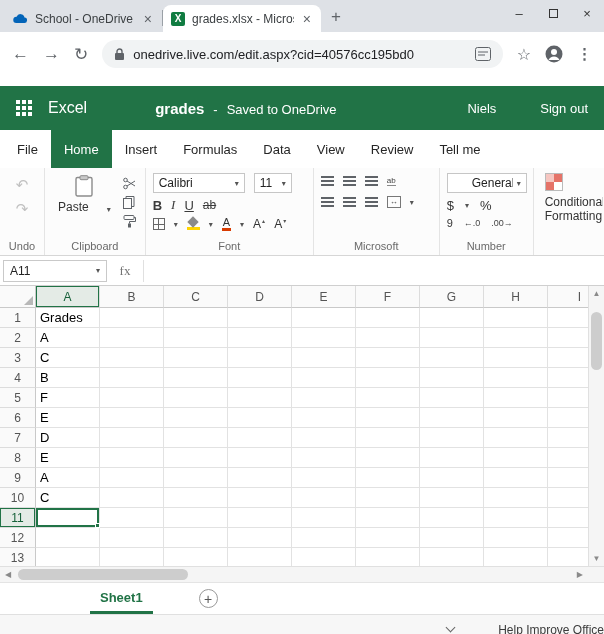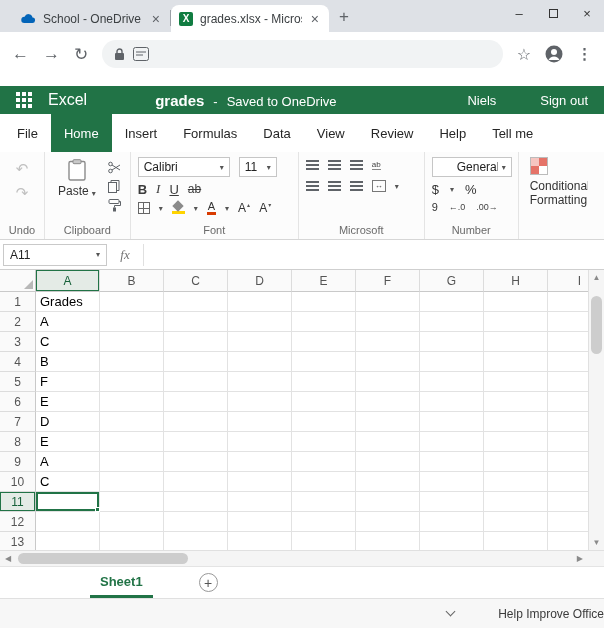--- a/index.html
+++ b/index.html
@@ -1,21 +1,21 @@
 <!DOCTYPE html>
 <html><head>
 <meta charset="utf-8">
 <style>
   * { box-sizing: border-box; margin: 0; padding: 0; }
   html, body { width: 604px; height: 634px; overflow: hidden; }
   body { font-family: "Liberation Sans", sans-serif; background: #fff; }
   .page { width: 604px; height: 634px; display: flex; flex-direction: column; }
 
   
-  .tabstrip { height: 32px; background: #dee1e6; display: flex; align-items: flex-end; padding-left: 12px; position: relative; flex: none; }
+  .tabstrip { height: 32px; background: #dee1e6; display: flex; align-items: flex-end; padding-left: 4px; position: relative; flex: none; }
   .tab { height: 27px; display: flex; align-items: center; gap: 7px; padding: 0 8px; width: 158px; border-radius: 8px 8px 0 0; font-size: 12px; color: #3c4043; }
   .tab.active { background: #fff; }
   .tab-title { flex: 1; white-space: nowrap; overflow: hidden; }
   .tab-close { color: #5f6368; font-size: 14px; line-height: 1; padding: 0 2px; }
   .tab-sep { width: 1px; height: 16px; background: #9aa0a6; margin-bottom: 6px; }
   .newtab-btn { font-size: 17px; color: #5f6368; margin: 0 0 5px 10px; }
   .excel-ico { display: inline-flex; width: 14px; height: 14px; background: #107c41; color: #fff; font-size: 10px; font-weight: 700; align-items: center; justify-content: center; border-radius: 2px; flex: none; }
   .win-controls { position: absolute; right: 0; top: 0; display: flex; }
   .win-btn { width: 34px; height: 26px; display: flex; align-items: center; justify-content: center; color: #333; font-size: 13px; }
   .max-box { width: 9px; height: 9px; border: 1px solid #333; }
@@ -24,21 +24,21 @@
   .addressbar { height: 44px; background: #fff; display: flex; align-items: center; padding: 0 12px; gap: 14px; flex: none; }
   .nav-icon { font-size: 17px; color: #5f6368; }
   .omnibox { flex: 1; height: 28px; background: #f1f3f4; border-radius: 14px; display: flex; align-items: center; padding: 0 12px; gap: 8px; overflow: hidden; }
   .url { font-size: 13px; color: #202124; white-space: nowrap; overflow: hidden; flex: 1; }
   .right-icons { display: flex; align-items: center; gap: 14px; color: #5f6368; }
   .star { font-size: 16px; }
   .menu-dots { font-size: 15px; font-weight: 700; }
   .browser-gap { height: 10px; background: #fff; flex: none; }
 
   
-  .excel-header { height: 28px; background: #217346; color: #fff; display: flex; align-items: center; flex: none; }
+  .excel-header { height: 44px; background: #217346; color: #fff; display: flex; align-items: center; flex: none; }
   .waffle { width: 48px; display: flex; justify-content: center; }
   .waffle-grid { display: grid; grid-template-columns: repeat(3, 4px); grid-template-rows: repeat(3, 4px); gap: 2px; }
   .waffle-grid span { background: #fff; }
   .app-name { font-size: 16px; }
   .doc-group { margin-left: 68px; display: flex; align-items: baseline; gap: 9px; }
   .doc-title { font-weight: 700; font-size: 15px; }
   .save-status, .sep { font-size: 13px; }
   .hdr-right { margin-left: auto; display: flex; gap: 44px; margin-right: 16px; font-size: 13px; }
 
   
@@ -52,21 +52,21 @@
   .rgroup + .rgroup { border-left: 1px solid #e4e4e4; }
   .gbody { flex: 1; display: flex; }
   .glabel { font-size: 11px; color: #6a6a6a; text-align: center; padding: 2px 0 1px; }
   .dd { font-size: 8px; color: #555; }
   .disabled { color: #c0c0c0 !important; }
 
   .g-undo { width: 44px; align-items: center; }
   .undo-btns { flex: 1; display: flex; flex-direction: column; gap: 6px; padding-top: 3px; font-size: 15px; }
 
   .paste-btn { display: flex; flex-direction: column; align-items: center; gap: 3px; font-size: 12px; color: #333; padding: 2px 6px; }
-  .paste-cap { display: flex; align-items: flex-end; gap: 3px; }
+  .paste-cap { display: flex; align-items: flex-end; gap: 18px; }
   .clip-icons { display: flex; flex-direction: column; gap: 6px; padding: 4px 2px 0 6px; }
 
   .font-group { width: 168px; }
   .frow { display: flex; align-items: center; gap: 9px; margin-bottom: 4px; }
   .combo { border: 1px solid #c6c6c6; background: #fff; height: 20px; display: flex; align-items: center; padding: 0 5px; font-size: 12px; gap: 4px; color: #222; }
   .combo span:first-child { flex: 1; white-space: nowrap; overflow: hidden; }
   .c-name { width: 92px; justify-content: center; }
   .c-size { width: 38px; }
   .fbtn { font-size: 13px; color: #3b3b3b; }
   .bold { font-weight: 700; }
@@ -94,21 +94,21 @@
   .cf-group { width: 80px; }
   .cf-body { display: flex; flex-direction: column; align-items: flex-start; gap: 4px; padding-left: 4px; }
   .cf-icon { width: 18px; height: 18px; border: 1px solid #bbb;
     background: conic-gradient(#e57368 0 25%, #fff 0 50%, #e57368 0 75%, #f6c6c1 0); }
   .cf-text { font-size: 12px; color: #333; line-height: 14px; width: 58px; white-space: nowrap; overflow: hidden; }
 
   
   .formula-bar { height: 30px; background: #fff; border-bottom: 1px solid #cfcfcf; display: flex; align-items: center; flex: none; }
   .name-box { width: 104px; height: 22px; margin-left: 3px; border: 1px solid #c9c9c9; background: #fff; display: flex; align-items: center; padding: 0 6px; font-size: 12px; color: #222; }
   .name-box span:first-child { flex: 1; }
-  .fx { width: 36px; display: flex; justify-content: center; font-style: italic; font-family: "Liberation Serif", serif; font-size: 13px; color: #737373; }
+  .fx { width: 36px; display: flex; justify-content: center; font-family: "Liberation Serif", serif; font-size: 13px; color: #737373; }
   .formula-input { flex: 1; height: 22px; border-left: 1px solid #e0e0e0; padding: 0 6px; font-size: 12px; display: flex; align-items: center; }
 
   
   .grid-wrap { height: 280px; position: relative; background: #fff; overflow: hidden; flex: none; }
   .grid { position: absolute; left: 0; top: 0; right: 16px; bottom: 0; overflow: hidden; }
   .g-row { display: flex; height: 20px; }
   .g-header-row { height: 22px; }
   .g-corner { width: 36px; flex: none; background: #fafafa; border-right: 1px solid #c9c9c9; border-bottom: 1px solid #c9c9c9; position: relative; }
   .corner-tri { position: absolute; right: 2px; bottom: 2px; width: 0; height: 0; border-left: 9px solid transparent; border-bottom: 9px solid #b8b8b8; }
   .g-colhead { width: 64px; flex: none; background: #fafafa; border-right: 1px solid #dcdcdc; border-bottom: 1px solid #c9c9c9; display: flex; align-items: center; justify-content: center; font-size: 12px; color: #555; }
@@ -168,20 +168,21 @@
 
   <div class="addressbar">
     <span class="nav-icon">←</span>
     <span class="nav-icon">→</span>
     <span class="nav-icon">↻</span>
     <div class="omnibox">
       <svg width="11" height="13" viewBox="0 0 11 13">
           <rect x="1" y="5" width="9" height="7" rx="1" fill="#5f6368"></rect>
           <path d="M3 5V3.5a2.5 2.5 0 0 1 5 0V5" stroke="#5f6368" stroke-width="1.4" fill="none"></path>
         </svg>
+      <span class="url">onedrive.live.com/edit.aspx?cid=40576cc195bd0</span>
       <svg width="16" height="14" viewBox="0 0 16 14">
           <rect x="0.5" y="0.5" width="15" height="13" rx="2" fill="none" stroke="#5f6368"></rect>
           <path d="M3 5h10M3 8h7" stroke="#5f6368" fill="none"></path>
         </svg>
     </div>
     <div class="right-icons">
       <span class="star">☆</span>
       <svg width="18" height="18" viewBox="0 0 18 18">
           <circle cx="9" cy="9" r="8.5" fill="#5f6368"></circle>
           <circle cx="9" cy="7" r="3" fill="#fff"></circle>
@@ -219,21 +220,20 @@
   </div>
 
   <div class="ribbon-tabs">
     <span class="rtab">File</span>
     <span class="rtab active">Home</span>
     <span class="rtab">Insert</span>
     <span class="rtab">Formulas</span>
     <span class="rtab">Data</span>
     <span class="rtab">View</span>
     <span class="rtab">Review</span>
-    <span class="rtab">Help</span>
     <span class="rtab">Tell me</span>
   </div>
 
   <div class="ribbon">
 
     <div class="rgroup g-undo">
       <div class="undo-btns">
         <span class="disabled">↶</span>
         <span class="disabled">↷</span>
       </div>

